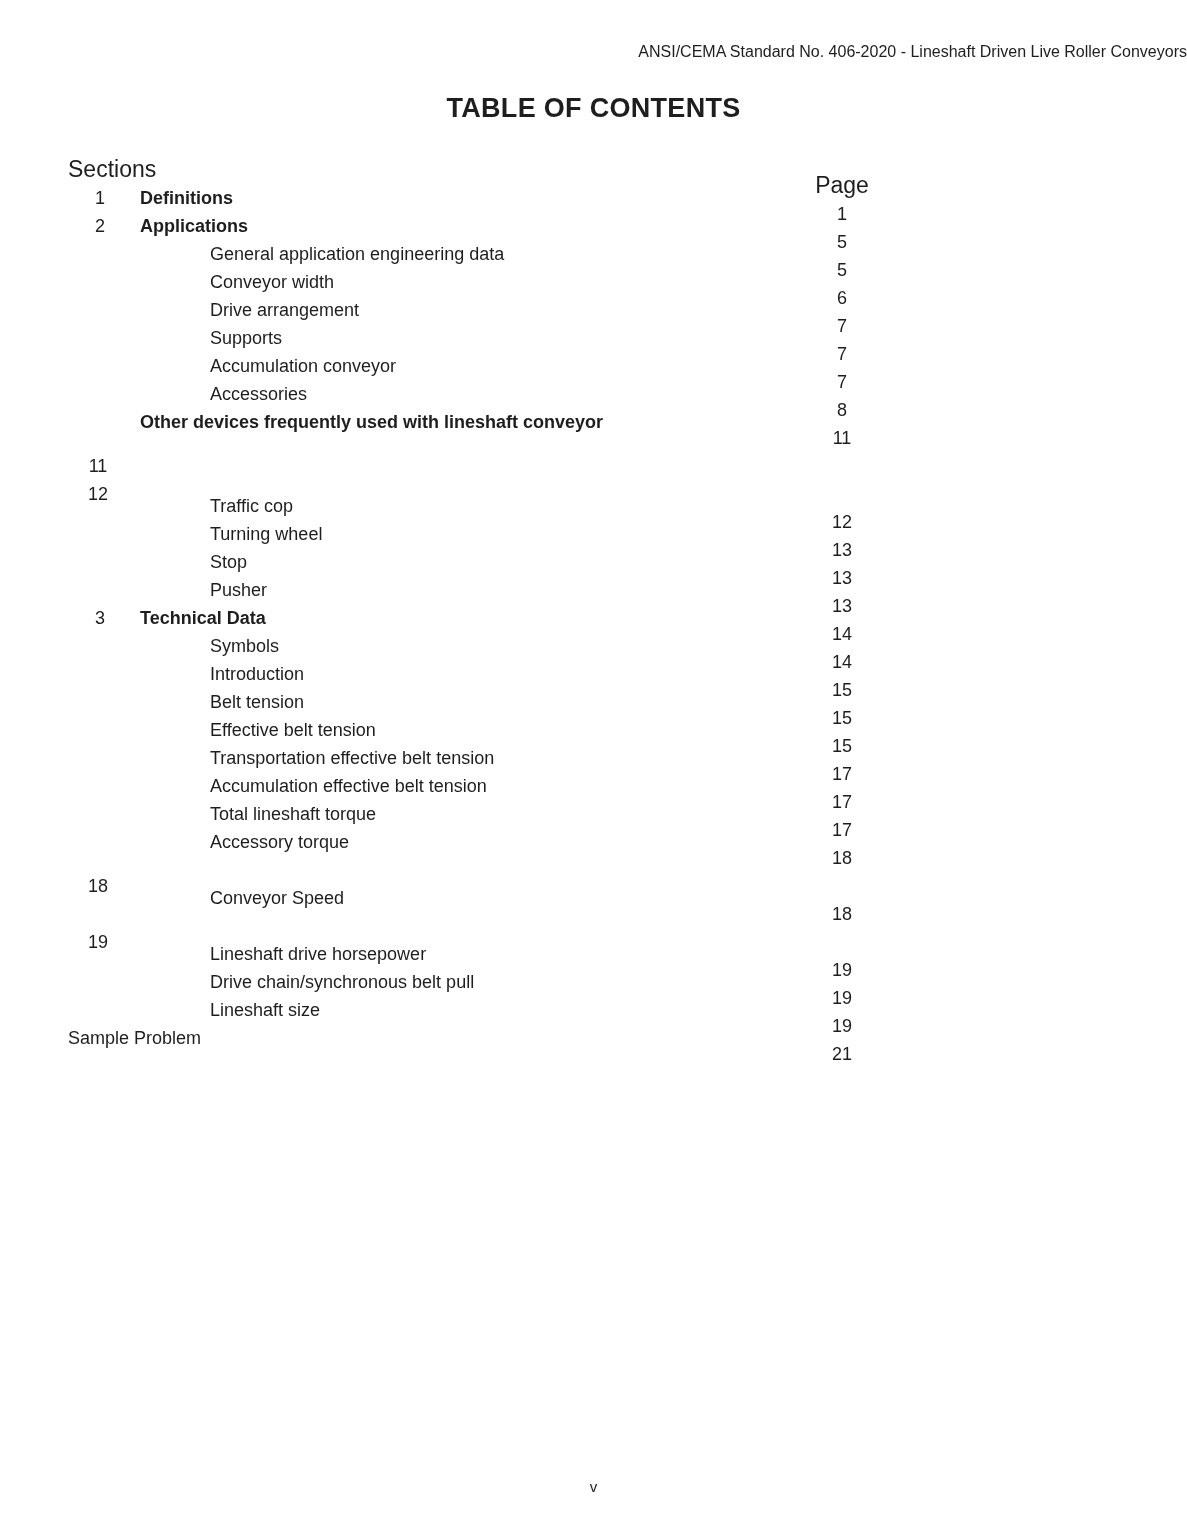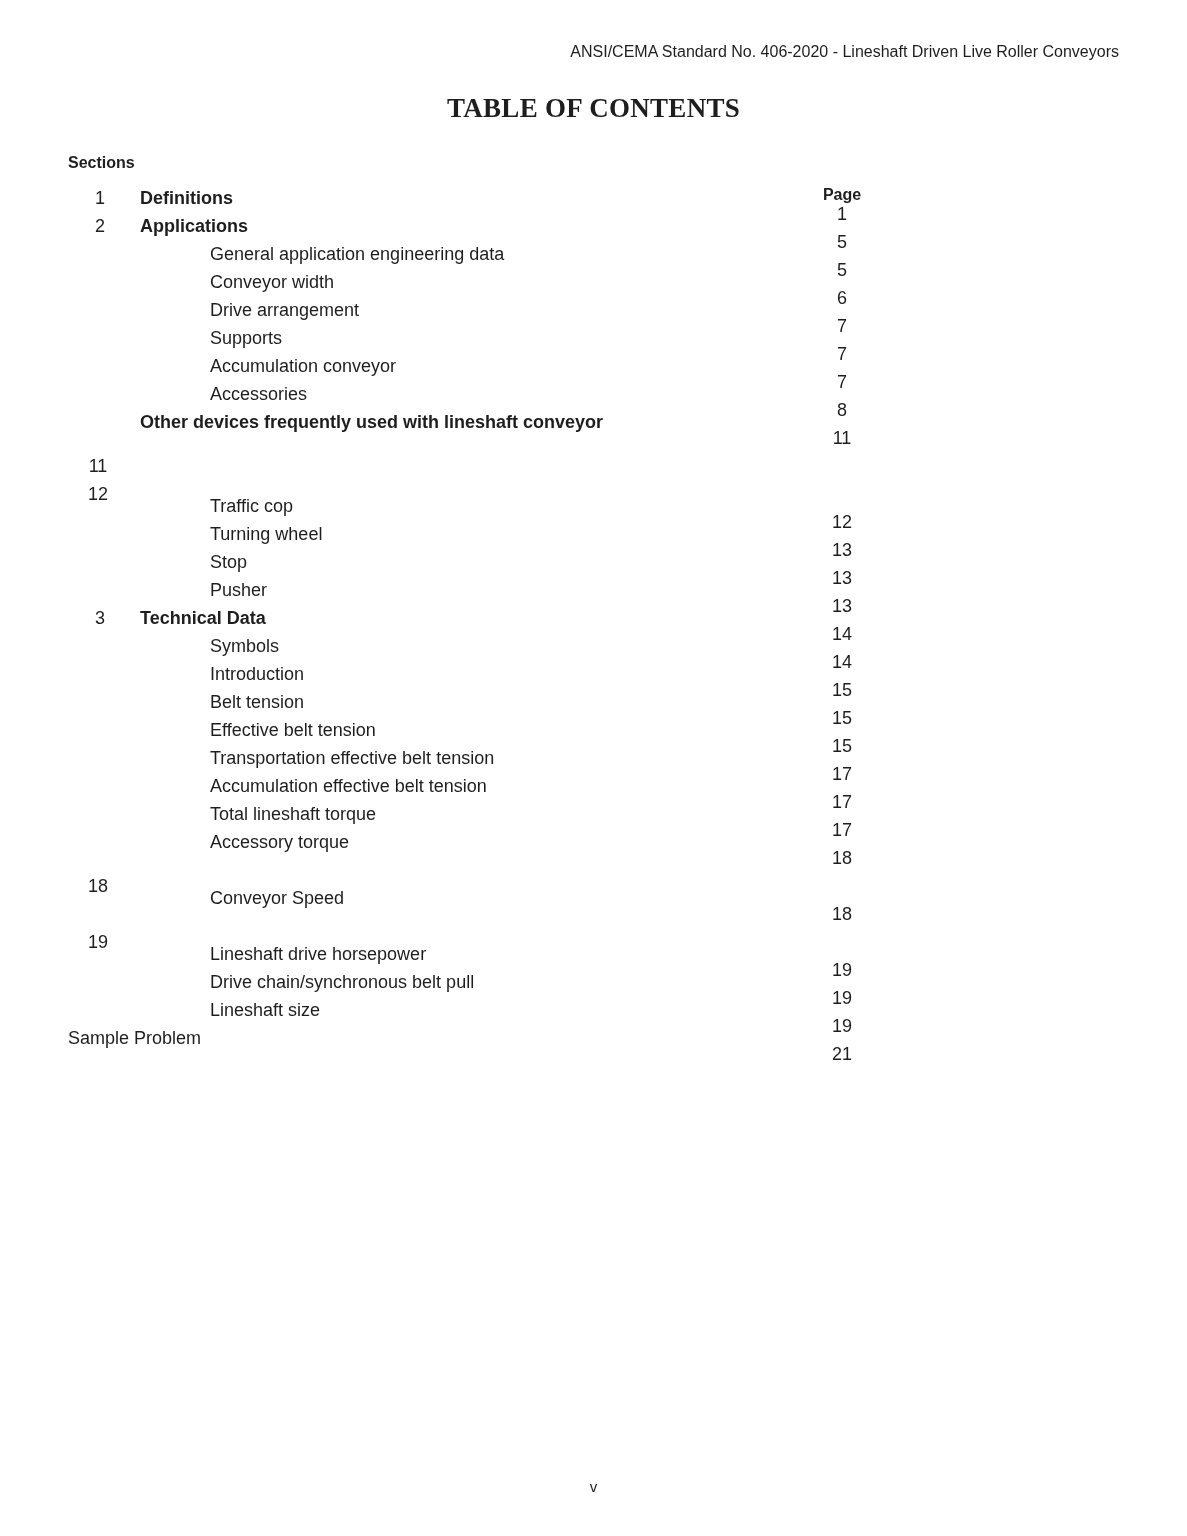--- a/index.html
+++ b/index.html
@@ -7,44 +7,42 @@
     width: 1187px;
     height: 1536px;
     background: #ffffff;
     font-family: "Liberation Sans", sans-serif;
     color: #1e1e1e;
     position: relative;
     overflow: hidden;
   }
   .running-header {
     padding-top: 42px;
-    margin-right: 68px;
     text-align: right;
     font-size: 16px;
     line-height: 1.2;
   }
   .doc-title {
     margin: 32px 0 0 0;
     text-align: center;
     font-size: 27px;
     font-weight: 700;
     letter-spacing: 0.3px;
-    font-family: Liberation Serif, serif;
   }
   .toc {
     margin: 30px 0 0 68px;
     width: 804px;
     font-size: 18px;
   }
   .toc-headrow {
     display: flex;
-    align-items: flex-start;
+    align-items: center;
     height: 30px;
-    font-weight: 700;
-    font-size: 16px;
+    font-weight: 400;
+    font-size: 23px;
   }
   .toc-sections-label { flex: 1; }
   .toc-page-col {
     width: 60px;
     text-align: center;
     flex: 0 0 60px;
     margin-top: 32px;
   }
   .toc-row {
     display: flex;

